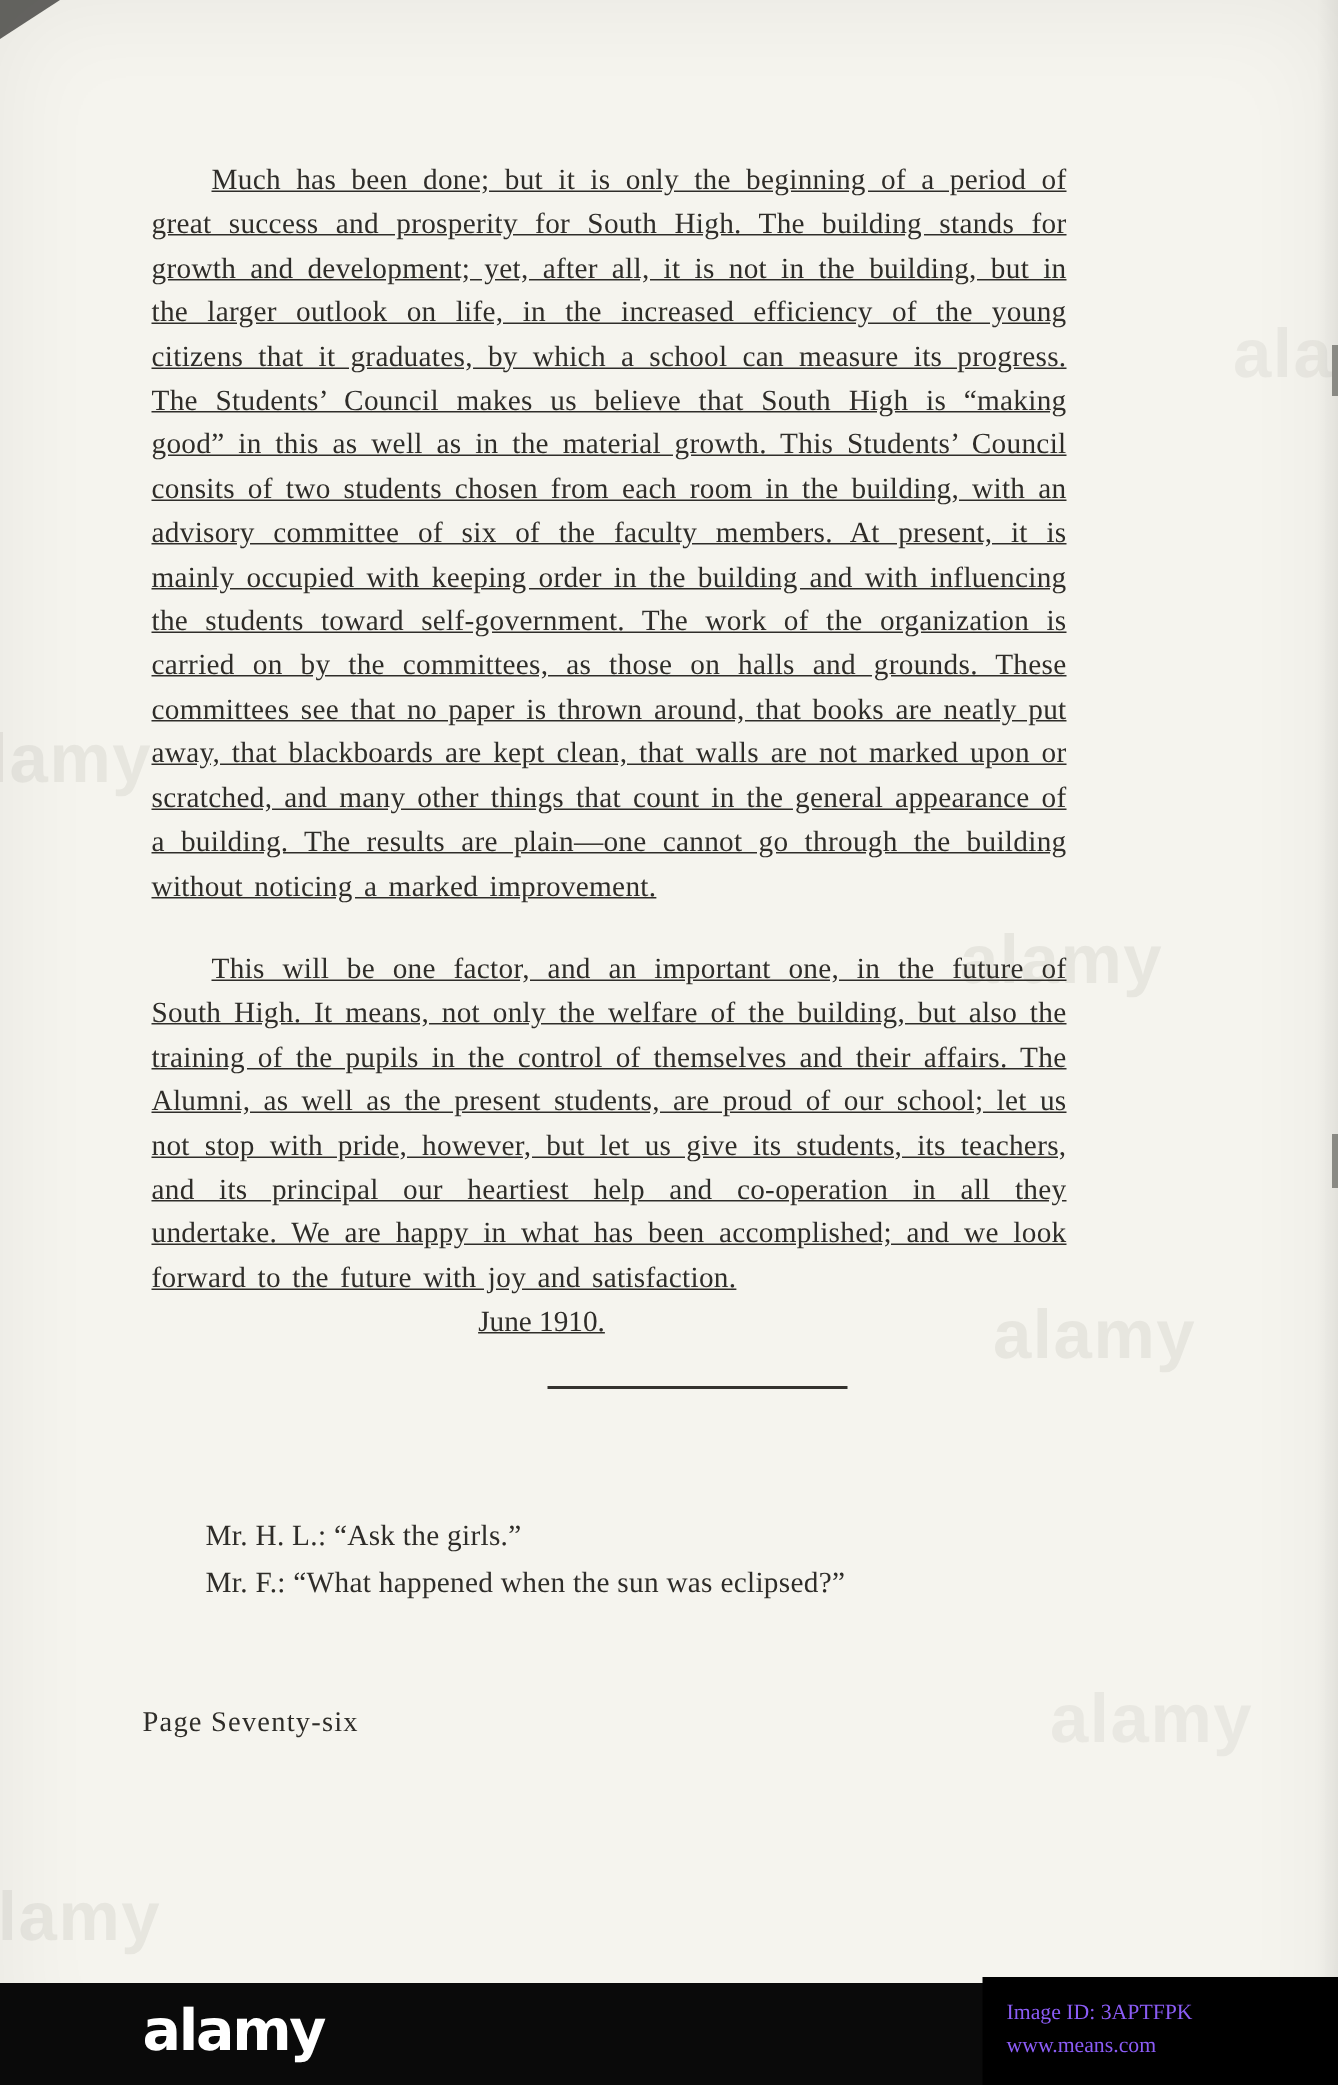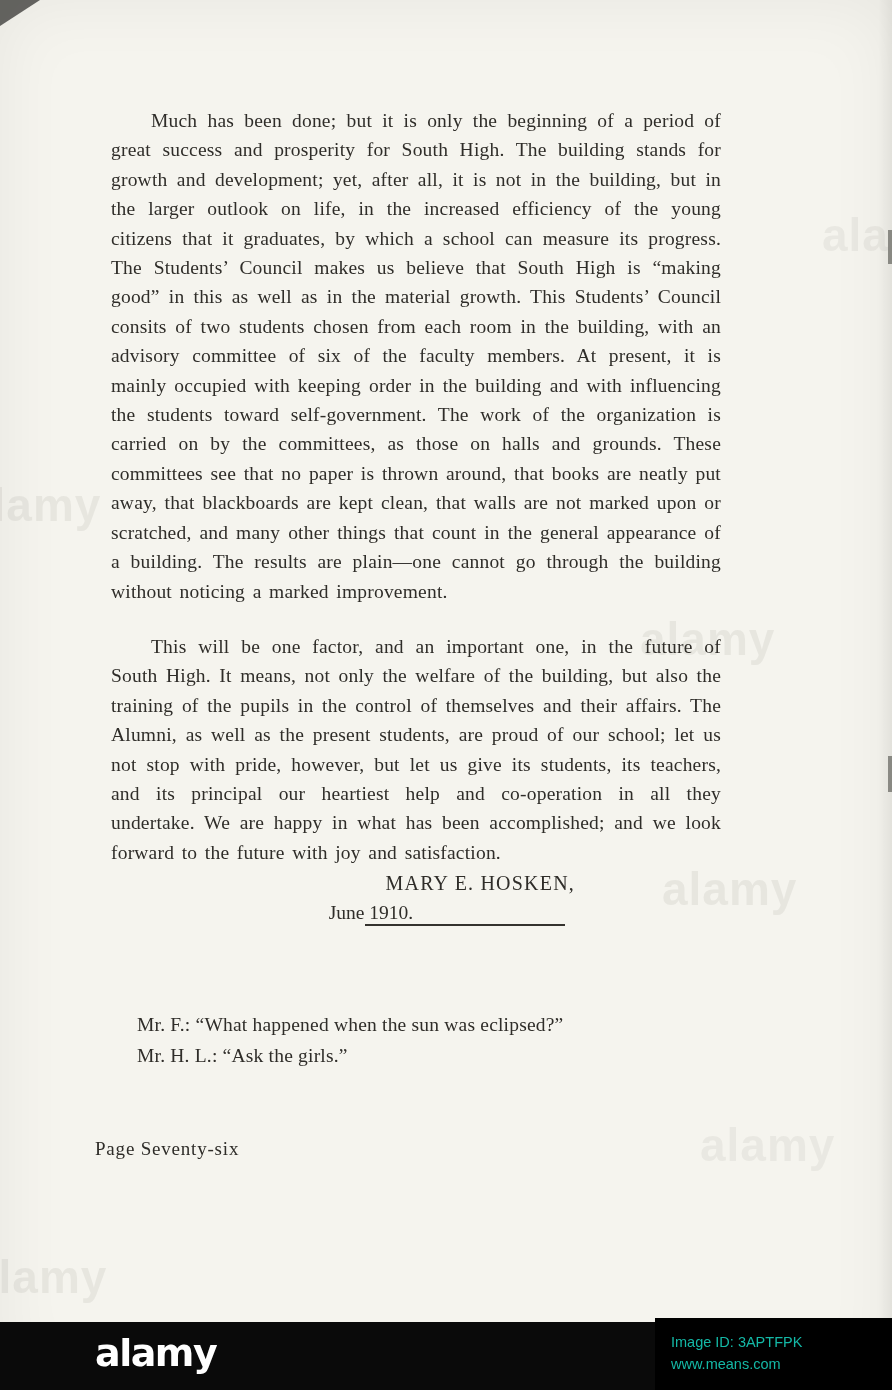--- a/index.html
+++ b/index.html
@@ -26,22 +26,23 @@
     background: linear-gradient(to right, rgba(0,0,0,0), rgba(0,0,0,0.05));
   }
   .artifact {
     position: absolute; right: 0; width: 4px;
     background: #6b6b66; opacity: .75;
   }
   .artifact.a1 { top: 230px; height: 34px; }
   .artifact.a2 { top: 756px; height: 36px; }
 
   .text-block {
-    position: absolute; top: 0; left: 16px; width: 752px;
+    position: absolute; top: 0; left: 6px; width: 752px;
     padding: 106px 47px 0 95px;
+    text-decoration: underline;
   }
   p.body-par {
     margin: 0;
     text-align: justify;
     text-indent: 40px;
     font-size: 19.5px;
     line-height: 29.4px;
     word-spacing: 2.5px;
     letter-spacing: 0.2px;
   }
@@ -101,23 +102,23 @@
     font-family: "DejaVu Sans", sans-serif;
     font-weight: 700; font-size: 38px;
     letter-spacing: -1.5px;
     color: #ffffff;
   }
   .id-box {
     position: absolute; right: 0; top: -4px;
     width: 237px; height: 72px;
     background: #000000;
     padding: 13px 0 0 16px;
-    font-family: Liberation Sans, sans-serif;
+    font-family: Liberation Serif, serif;
     font-size: 14.5px; line-height: 22px;
-    color: #14b8a6;
+    color: #8b5cf6;
   }
 </style>
 </head>
 <body>
 
 <div class="scan">
 
   <div class="corner-tear"></div>
   <div class="edge-right"></div>
   <div class="artifact a1"></div>
@@ -126,29 +127,28 @@
   <span class="ghost g1">alamy</span>
   <span class="ghost g2">alamy</span>
   <span class="ghost g3">alamy</span>
   <span class="ghost g4">alamy</span>
   <span class="ghost g5">alamy</span>
   <span class="ghost g6">alamy</span>
 
   <div class="text-block">
     <p class="body-par">Much has been done; but it is only the beginning of a period of great success and prosperity for South High. The building stands for growth and development; yet, after all, it is not in the building, but in the larger outlook on life, in the increased efficiency of the young citizens that it graduates, by which a school can measure its progress. The Students’ Council makes us believe that South High is “making good” in this as well as in the material growth. This Students’ Council consits of two students chosen from each room in the building, with an advisory committee of six of the faculty members. At present, it is mainly occupied with keeping order in the building and with influencing the students toward self-government. The work of the organization is carried on by the committees, as those on halls and grounds. These committees see that no paper is thrown around, that books are neatly put away, that blackboards are kept clean, that walls are not marked upon or scratched, and many other things that count in the general appearance of a building. The results are plain—one cannot go through the building without noticing a marked improvement.</p>
     <p class="body-par second">This will be one factor, and an important one, in the future of South High. It means, not only the welfare of the building, but also the training of the pupils in the control of themselves and their affairs. The Alumni, as well as the present students, are proud of our school; let us not stop with pride, however, but let us give its students, its teachers, and its principal our heartiest help and co-operation in all they undertake. We are happy in what has been accomplished; and we look forward to the future with joy and satisfaction.</p>
-    <div class="sig-line">MARY E. HOSKEN,</div>
     <div class="date-line">June 1910.</div>
   </div>
 
   <div class="divider"></div>
 
   <div class="jokes">
+    <div>Mr. H. L.: “Ask the girls.”</div>
     <div>Mr. F.: “What happened when the sun was eclipsed?”</div>
-    <div>Mr. H. L.: “Ask the girls.”</div>
   </div>
 
   <div class="pagenum">Page Seventy-six</div>
 
   <div class="bottom-bar">
     <span class="alamy-logo">alamy</span>
     <div class="id-box">
       <div>Image ID: 3APTFPK</div>
       <div>www.means.com</div>
     </div>

